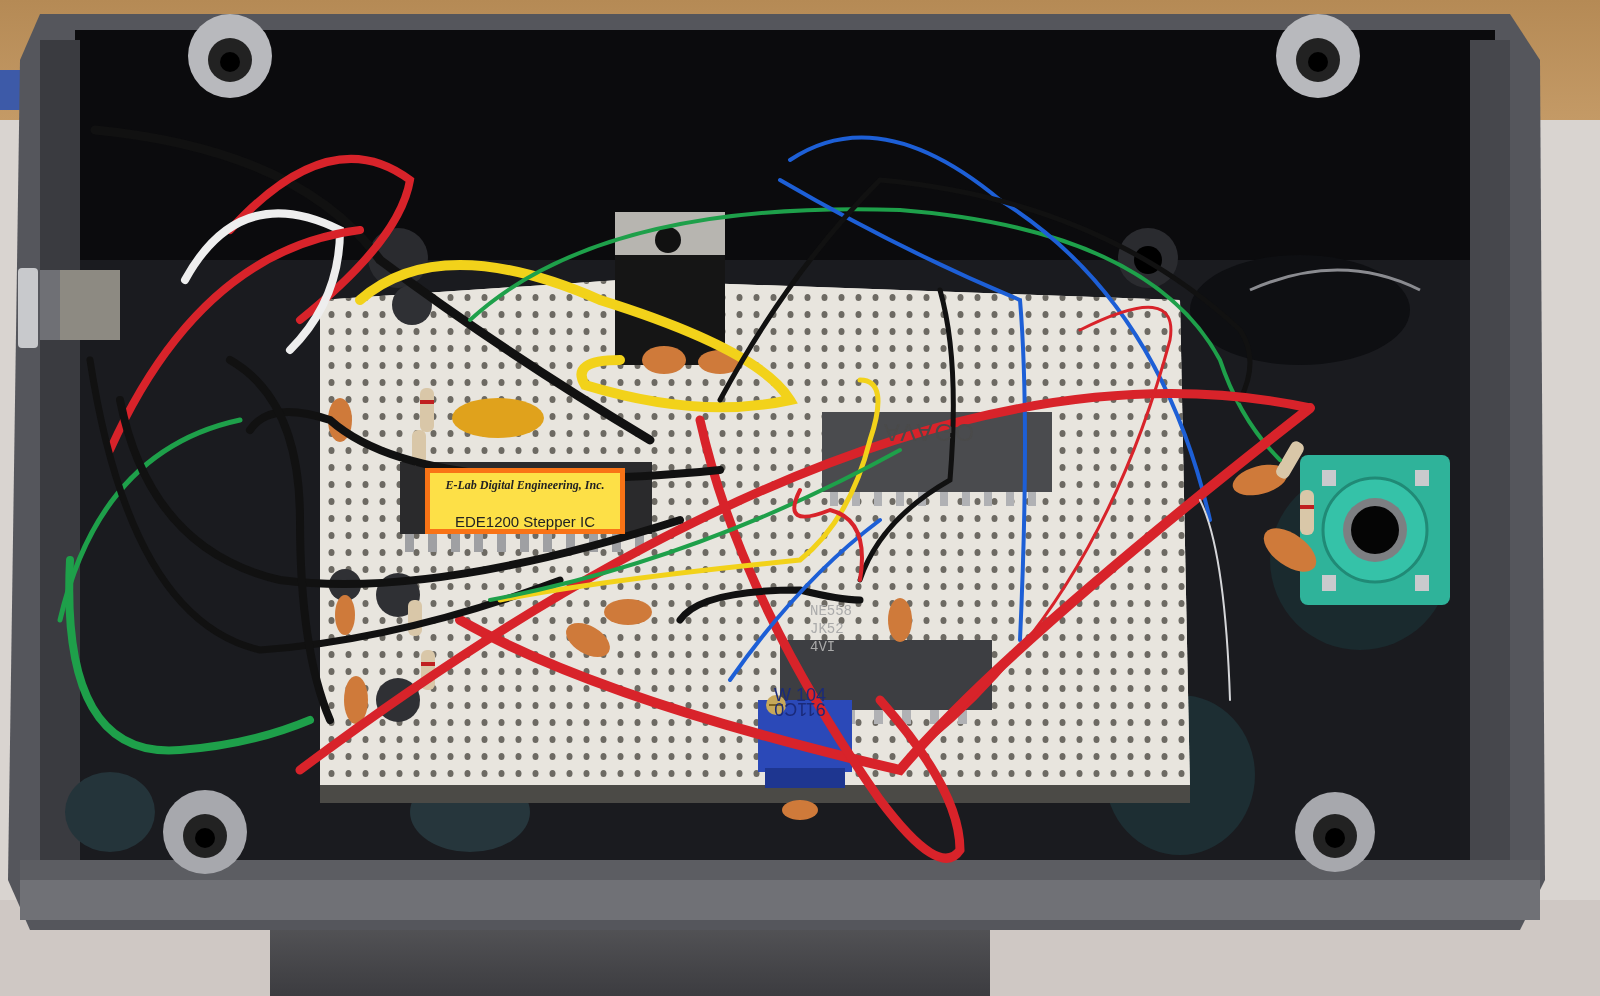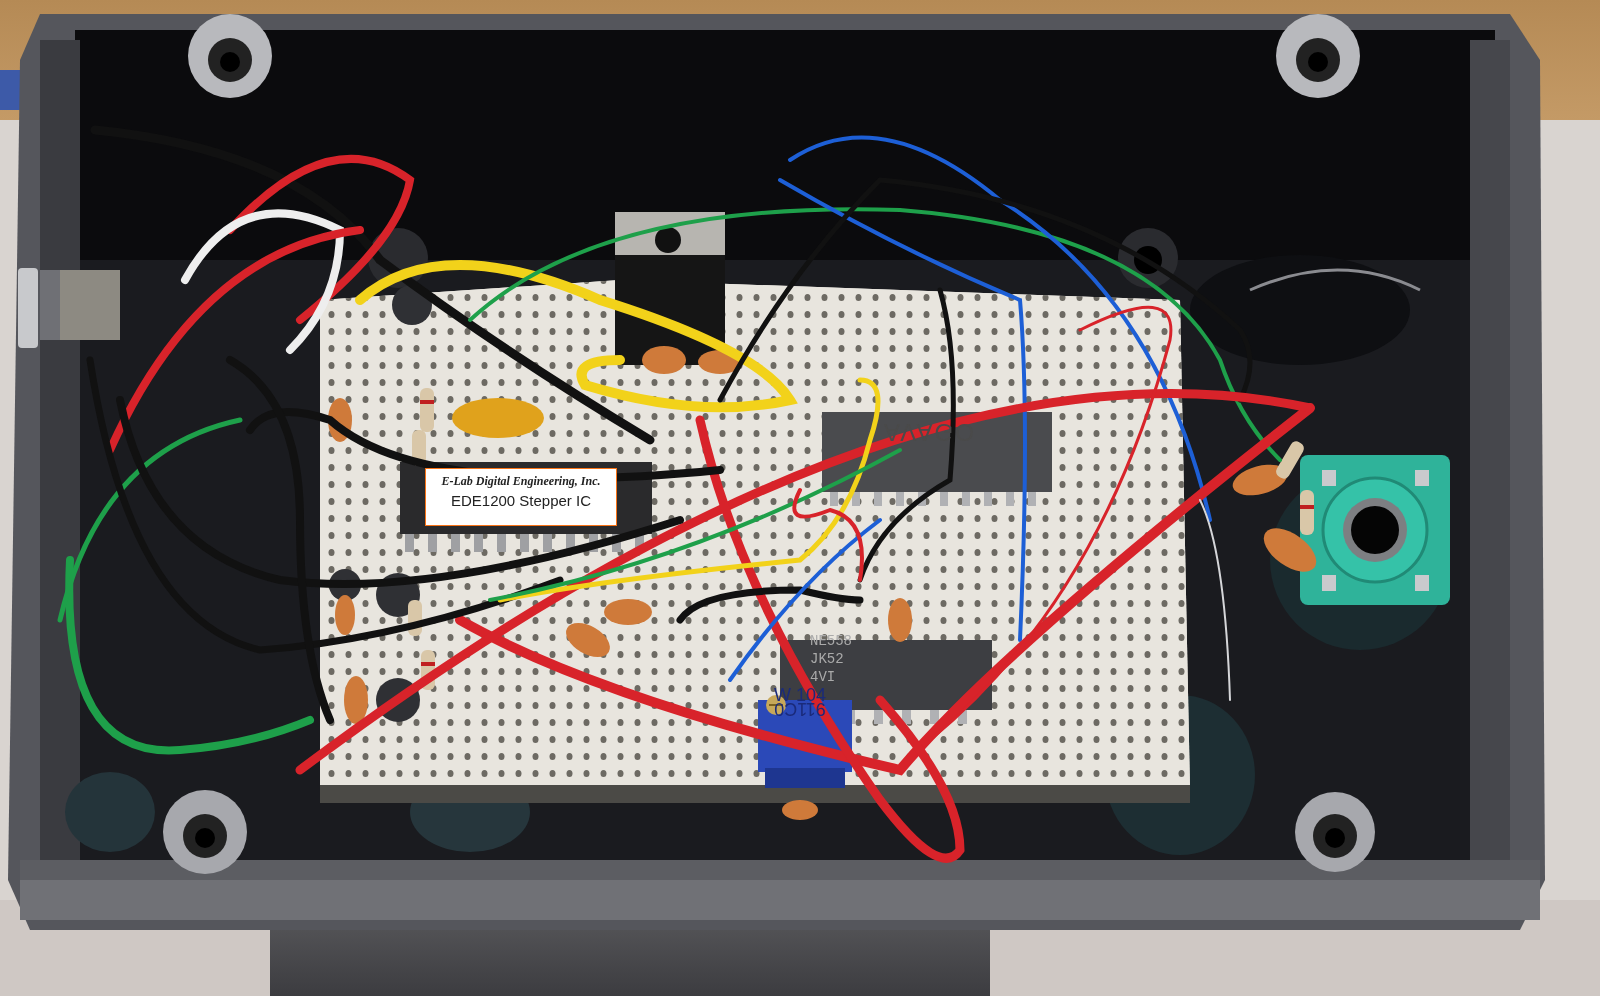--- a/index.html
+++ b/index.html
@@ -3,25 +3,25 @@
 <meta charset="utf-8">
 <style>
   html,body{margin:0;padding:0;}
   body{width:1600px;height:996px;overflow:hidden;background:#d9d4d0;font-family:"Liberation Sans",sans-serif;position:relative;}
   .bg-top{position:absolute;left:0;top:0;width:1600px;height:120px;background:linear-gradient(#b58a55,#c49a66);}
   .bg-blue{position:absolute;left:0;top:70px;width:60px;height:40px;background:#3d5aa8;}
   .bg-bottom{position:absolute;left:0;top:900px;width:1600px;height:96px;background:#cfc8c4;}
   .stand{position:absolute;left:270px;top:900px;width:720px;height:96px;background:linear-gradient(#5b5b5e,#3c3c40);}
   svg{position:absolute;left:0;top:0;}
   .ic-label{position:absolute;text-align:center;color:#333;}
-  .ede-label{left:425px;top:468px;width:190px;height:56px;background:#ffffff;border:1px solid #f97316;}
+  .ede-label{left:425px;top:468px;width:190px;height:56px;background:#fde047;border:5px solid #f97316;}
   .ede-label .l1{font-family:"Liberation Serif",serif;font-style:italic;font-size:12px;margin-top:5px;font-weight:bold;color:#222;}
-  .ede-label .l2{font-size:15px;margin-top:3px;color:#222;}
+  .ede-label .l2{font-size:15px;margin-top:20px;color:#222;}
   .avago{left:830px;top:418px;width:200px;color:#4a4a4a;font-size:24px;transform:scaleY(-1);letter-spacing:2px;}
-  .ne558{left:810px;top:632px;width:150px;text-align:left;color:#aaa;font-size:14px;line-height:18px;font-family:"Liberation Mono",monospace;}
+  .ne558{left:810px;top:602px;width:150px;text-align:left;color:#aaa;font-size:14px;line-height:18px;font-family:"Liberation Mono",monospace;}
   .pot{left:760px;top:688px;width:80px;color:#1a2a7a;font-size:18px;line-height:14px;}
   .pot .l2{transform:rotate(180deg);display:block;}
 </style>
 </head>
 <body>
 
 <div class="bg-top"></div>
 <div class="bg-blue"></div>
 <div class="bg-bottom"></div>
 <div class="stand"></div>

